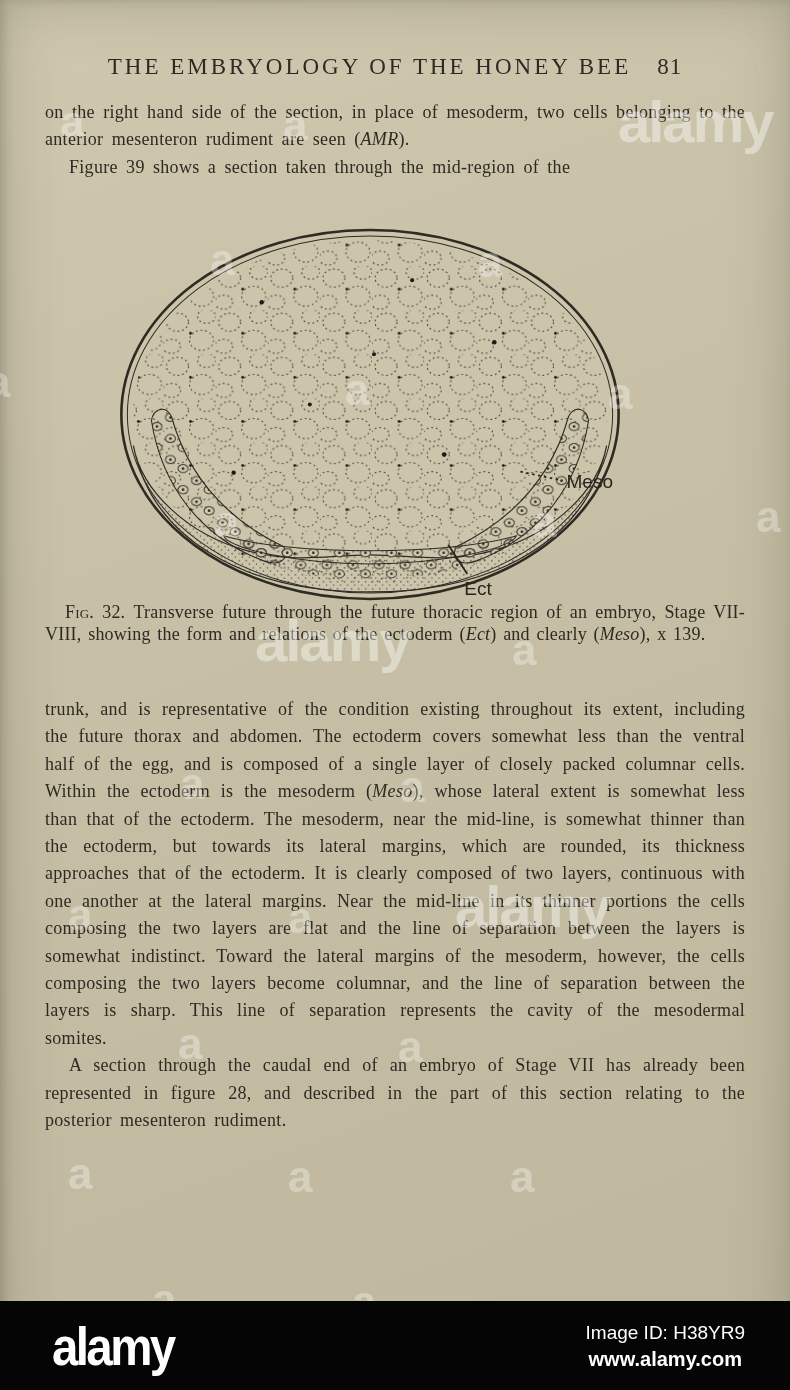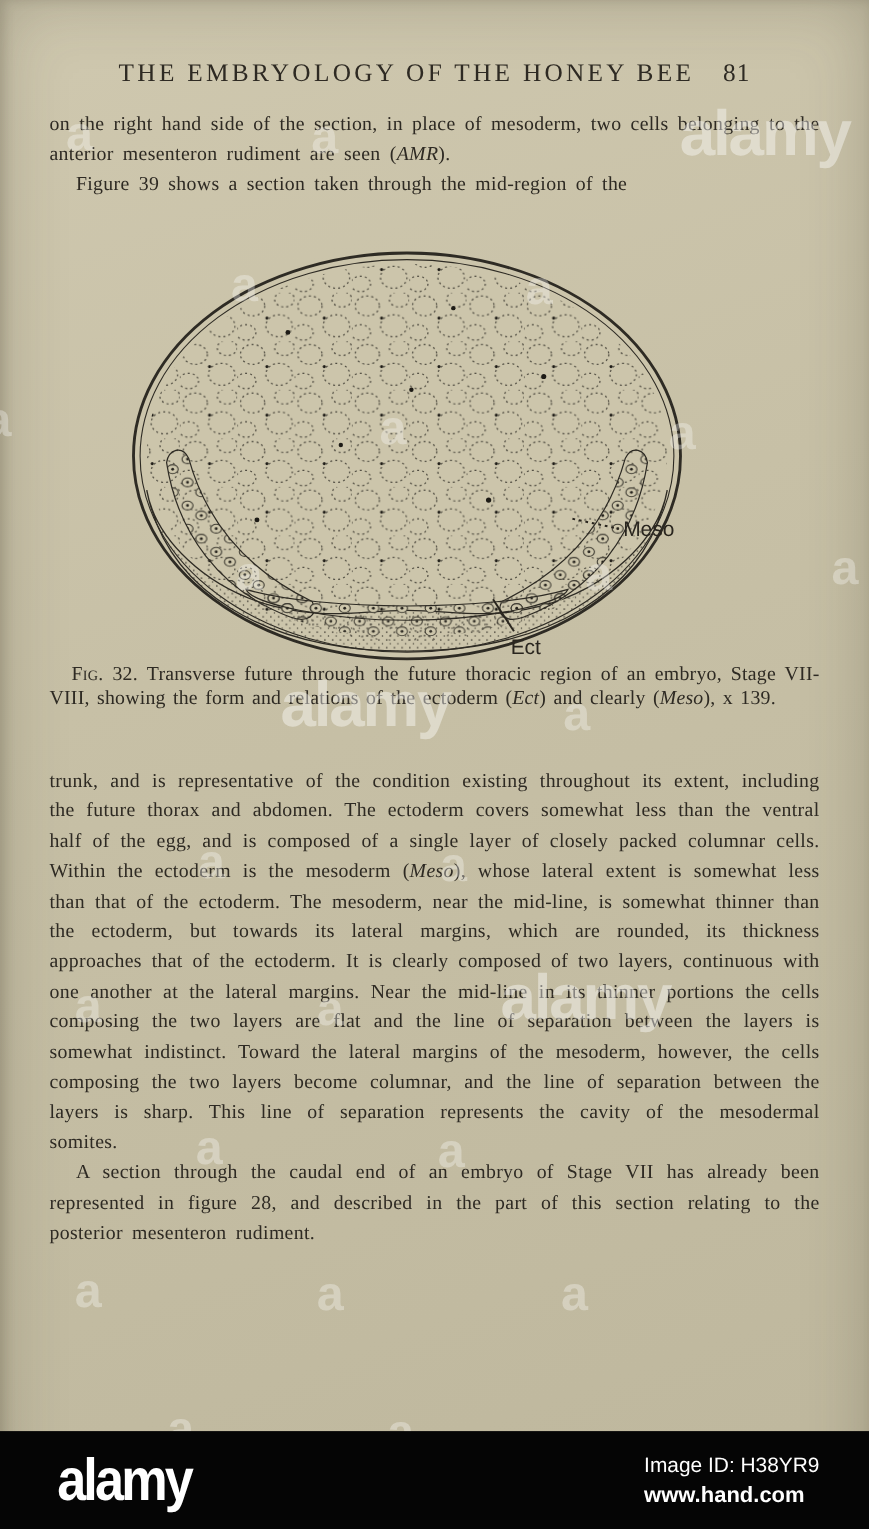--- a/index.html
+++ b/index.html
@@ -39,21 +39,21 @@
   .wm-big{font-size:58px;opacity:.42;letter-spacing:-2px;}
   .footer{
     position:absolute;left:0;top:1301px;width:790px;height:89px;background:#050505;
     display:flex;align-items:center;justify-content:space-between;
     font-family:"Liberation Sans",sans-serif;color:#fff;
   }
   .footer-logo{
     margin-left:52px;font-size:54px;font-weight:bold;letter-spacing:-3px;
     transform:scaleX(.88);transform-origin:left center;line-height:1;
   }
-  .footer-meta{margin-right:45px;text-align:left;}
+  .footer-meta{margin-right:45px;text-align:center;}
   .footer-id{font-size:19px;line-height:26px;}
   .footer-site{font-size:20px;font-weight:bold;line-height:26px;}
 </style>
 </head>
 <body>
 
 <div class="page">
 
   <div class="running-head">
     <span>THE EMBRYOLOGY OF THE HONEY BEE</span><span class="pagenum">81</span>
@@ -157,17 +157,17 @@
       <div class="wm" style="left: 288px; top: 1155px;">a</div>
       <div class="wm" style="left: 510px; top: 1155px;">a</div>
       <div class="wm" style="left: 152px; top: 1278px;">a</div>
       <div class="wm" style="left: 352px; top: 1280px;">a</div>
     </div>
 
   <div class="footer">
     <div class="footer-logo">alamy</div>
     <div class="footer-meta">
       <div class="footer-id">Image ID: H38YR9</div>
-      <div class="footer-site">www.hand.com</div>
+      <div class="footer-site">www.alamy.com</div>
     </div>
   </div>
 
 </div>
 
 </body></html>

